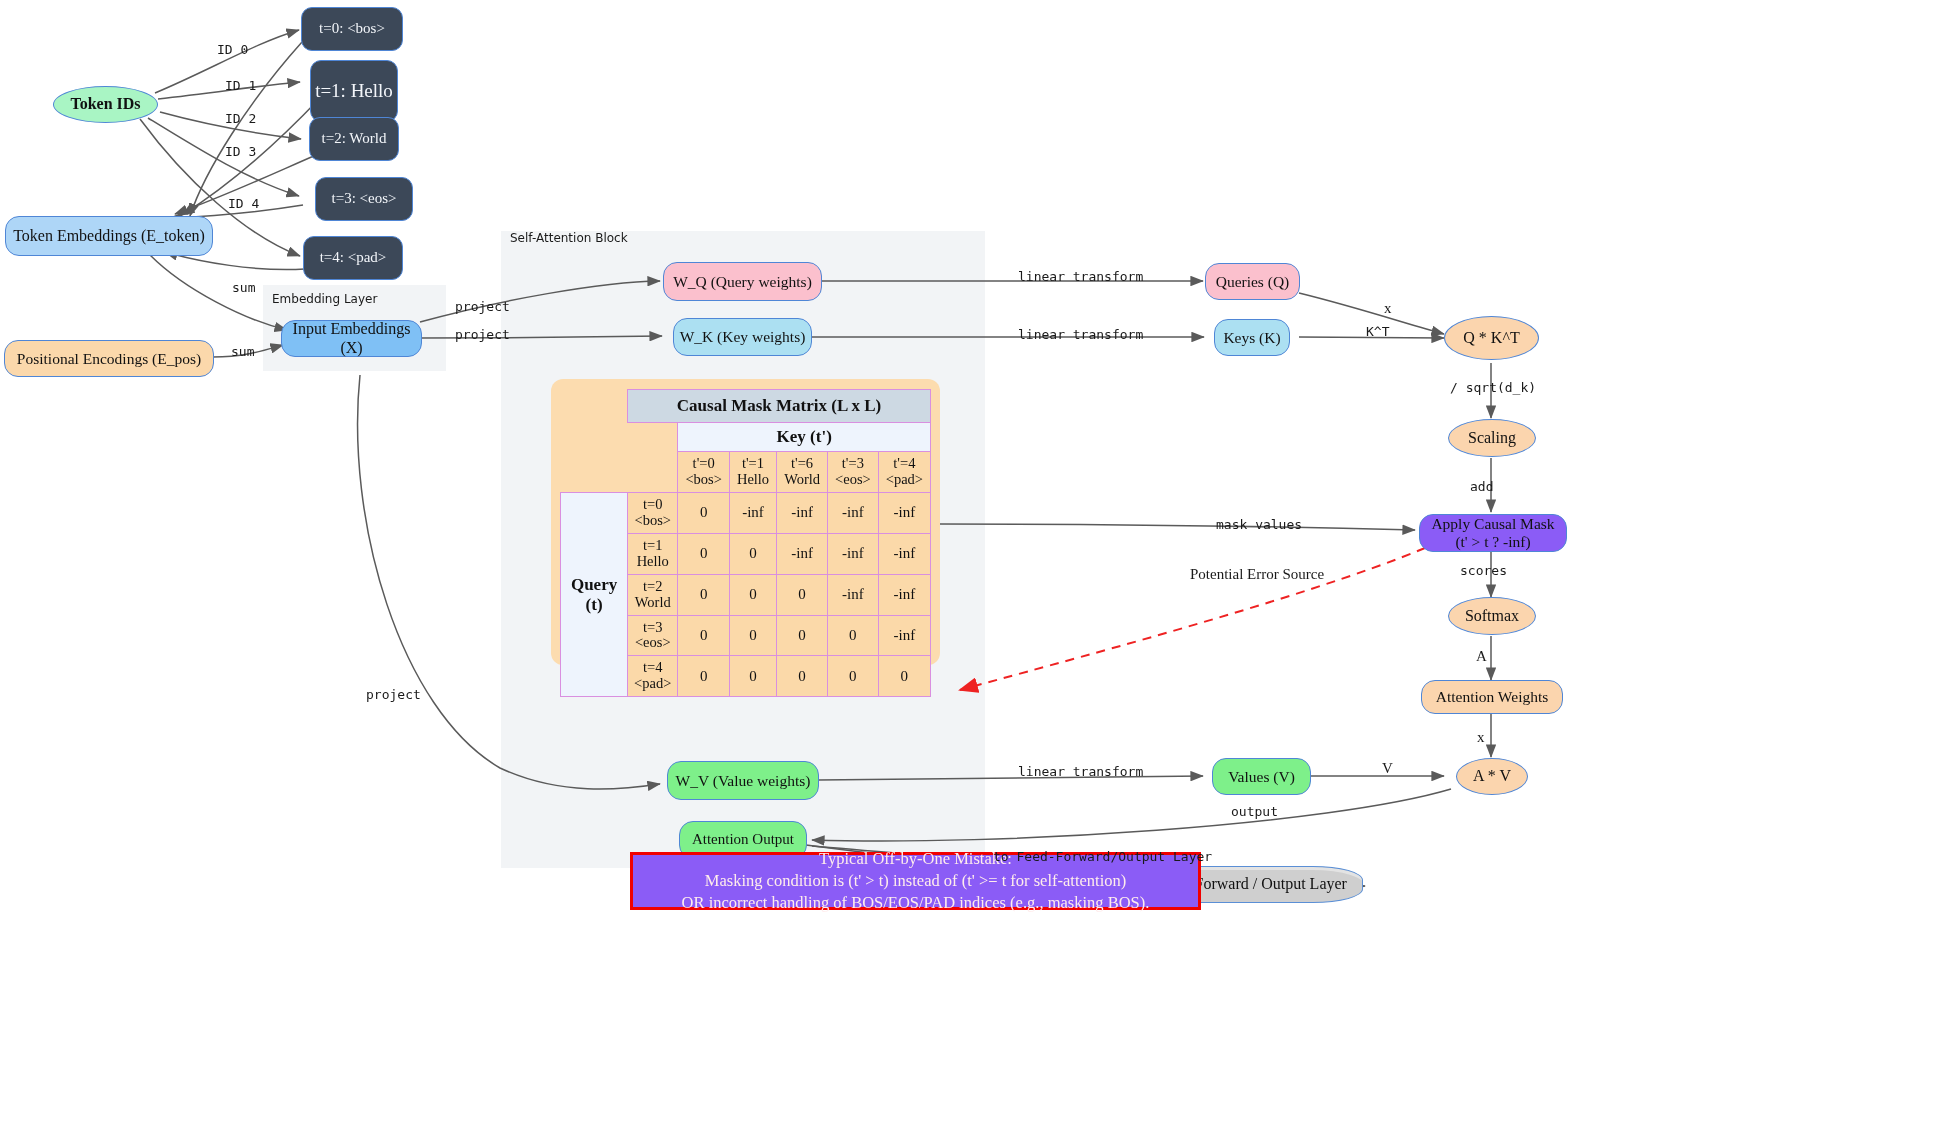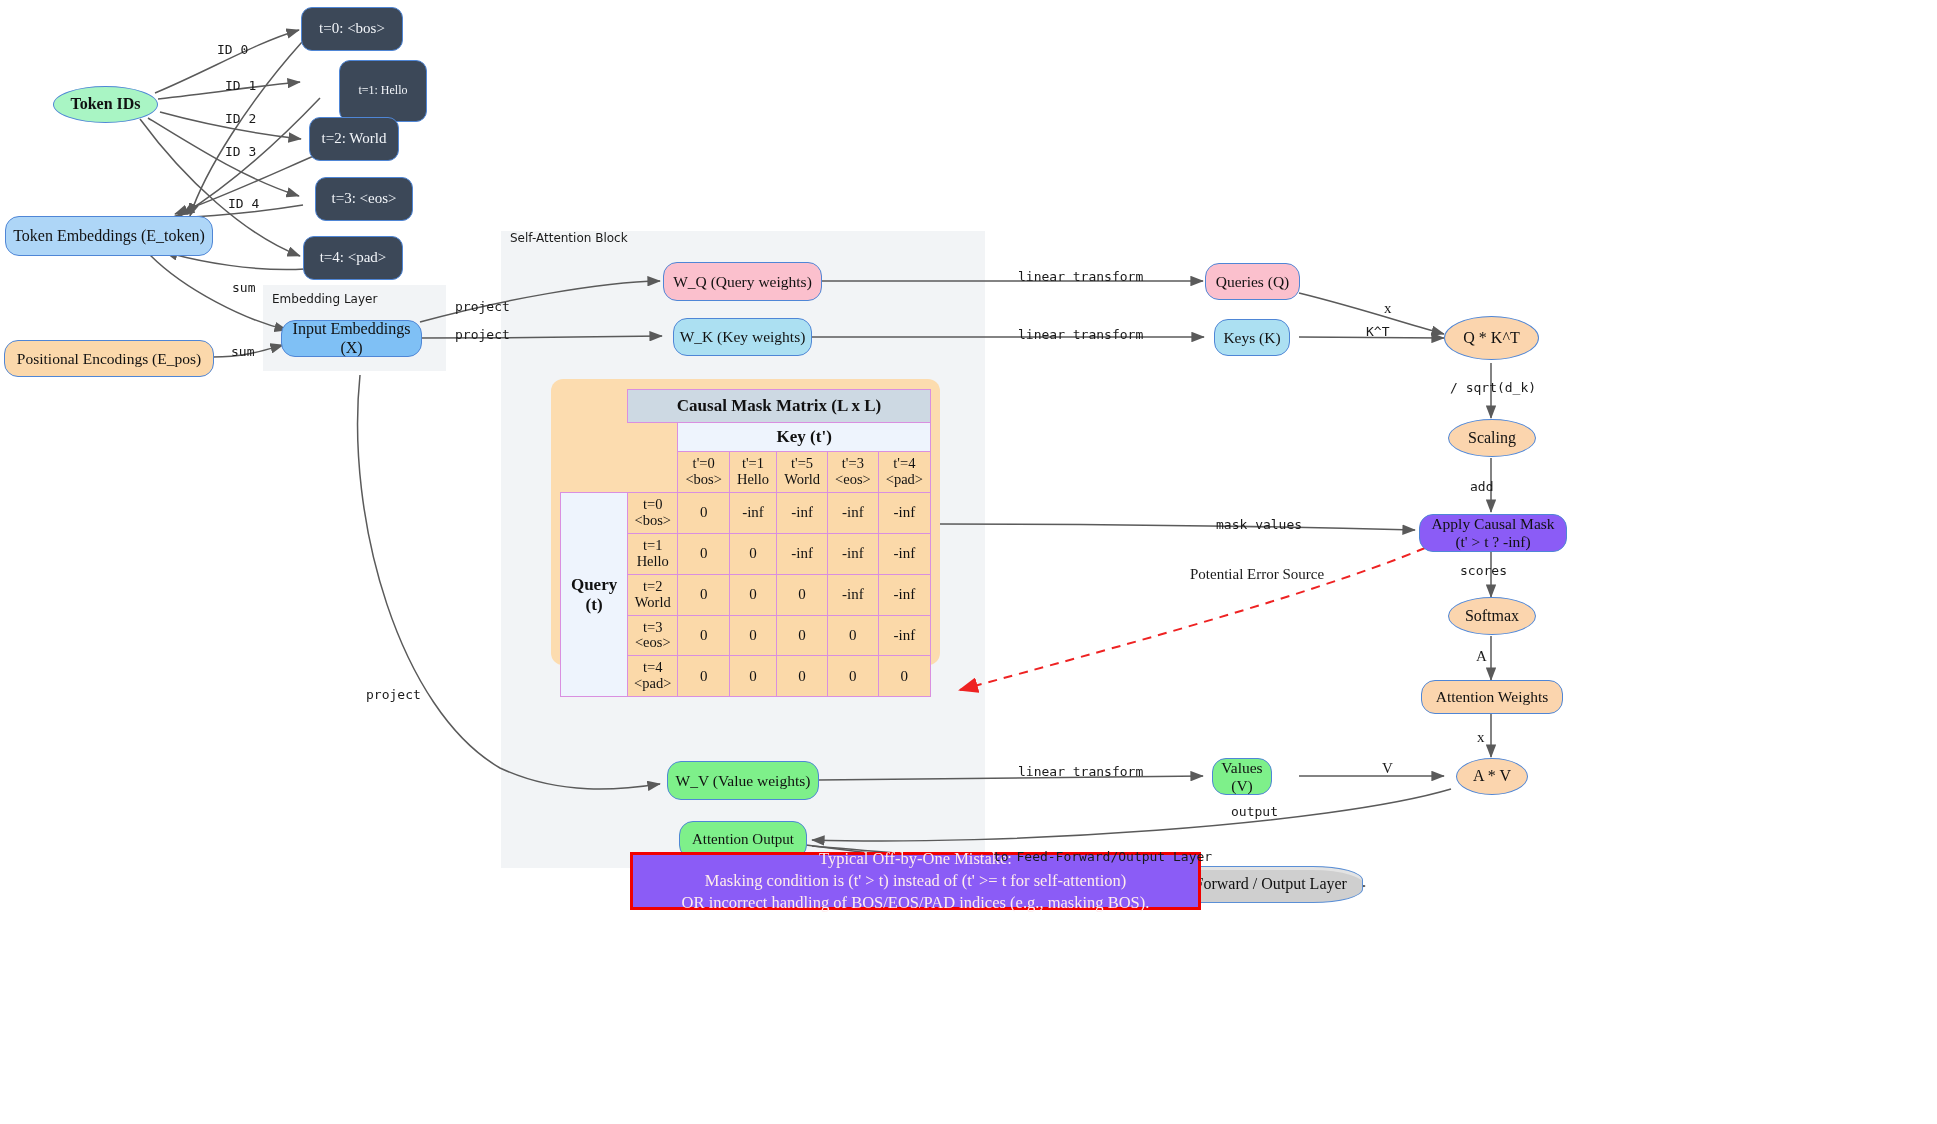--- a/index.html
+++ b/index.html
@@ -122,21 +122,21 @@
     <path d="M1425,548 C1300,600 1050,665 960,690" fill="none" stroke="#ee2222" stroke-width="2" stroke-dasharray="9,7" marker-end="url(#ahr)"></path>
   </svg>
 
   <div class="node ellipse mint" style="left:53px;top:86px;width:105px;height:37px;font-size:16px;font-weight:bold;">
     <span>Token IDs</span>
   </div>
 
   <div class="node dark" style="left:301px;top:7px;width:102px;height:44px;font-size:15px;">
     <span>t=0: &lt;bos&gt;</span>
   </div>
-  <div class="node dark" style="left:310px;top:60px;width:88px;height:62px;font-size:12px;margin-left:29px;">
+  <div class="node dark" style="left:310px;top:60px;width:88px;height:62px;font-size:19px;">
     <span>t=1: Hello</span>
   </div>
   <div class="node dark" style="left:309px;top:117px;width:90px;height:44px;font-size:15px;">
     <span>t=2: World</span>
   </div>
   <div class="node dark" style="left:315px;top:177px;width:98px;height:44px;font-size:15px;">
     <span>t=3: &lt;eos&gt;</span>
   </div>
   <div class="node dark" style="left:303px;top:236px;width:100px;height:44px;font-size:15px;">
     <span>t=4: &lt;pad&gt;</span>
@@ -163,21 +163,21 @@
   <div class="node rrect green" style="left:667px;top:761px;width:152px;height:39px;font-size:15.5px;">
     <span>W_V (Value weights)</span>
   </div>
 
   <div class="node rrect pink" style="left:1205px;top:263px;width:95px;height:37px;font-size:15.5px;">
     <span>Queries (Q)</span>
   </div>
   <div class="node rrect lblue" style="left:1214px;top:319px;width:76px;height:37px;font-size:15.5px;">
     <span>Keys (K)</span>
   </div>
-  <div class="node rrect green" style="left:1212px;top:758px;width:60px;height:37px;font-size:15.5px;">
+  <div class="node rrect green" style="left:1212px;top:758px;width:99px;height:37px;font-size:15.5px;">
     <span>Values (V)</span>
   </div>
 
   <div class="node ellipse peach" style="left:1444px;top:316px;width:95px;height:44px;font-size:16px;">
     <span>Q * K^T</span>
   </div>
   <div class="node ellipse peach" style="left:1448px;top:419px;width:88px;height:38px;font-size:16px;">
     <span>Scaling</span>
   </div>
 
@@ -221,21 +221,21 @@
         <td class="blank"></td>
         <td class="colhdr">
           <span>t'=0</span><br>
           <span>&lt;bos&gt;</span>
         </td>
         <td class="colhdr">
           <span>t'=1</span><br>
           <span>Hello</span>
         </td>
         <td class="colhdr">
-          <span>t'=5</span><br>
+          <span>t'=6</span><br>
           <span>World</span>
         </td>
         <td class="colhdr">
           <span>t'=3</span><br>
           <span>&lt;eos&gt;</span>
         </td>
         <td class="colhdr">
           <span>t'=4</span><br>
           <span>&lt;pad&gt;</span>
         </td>

